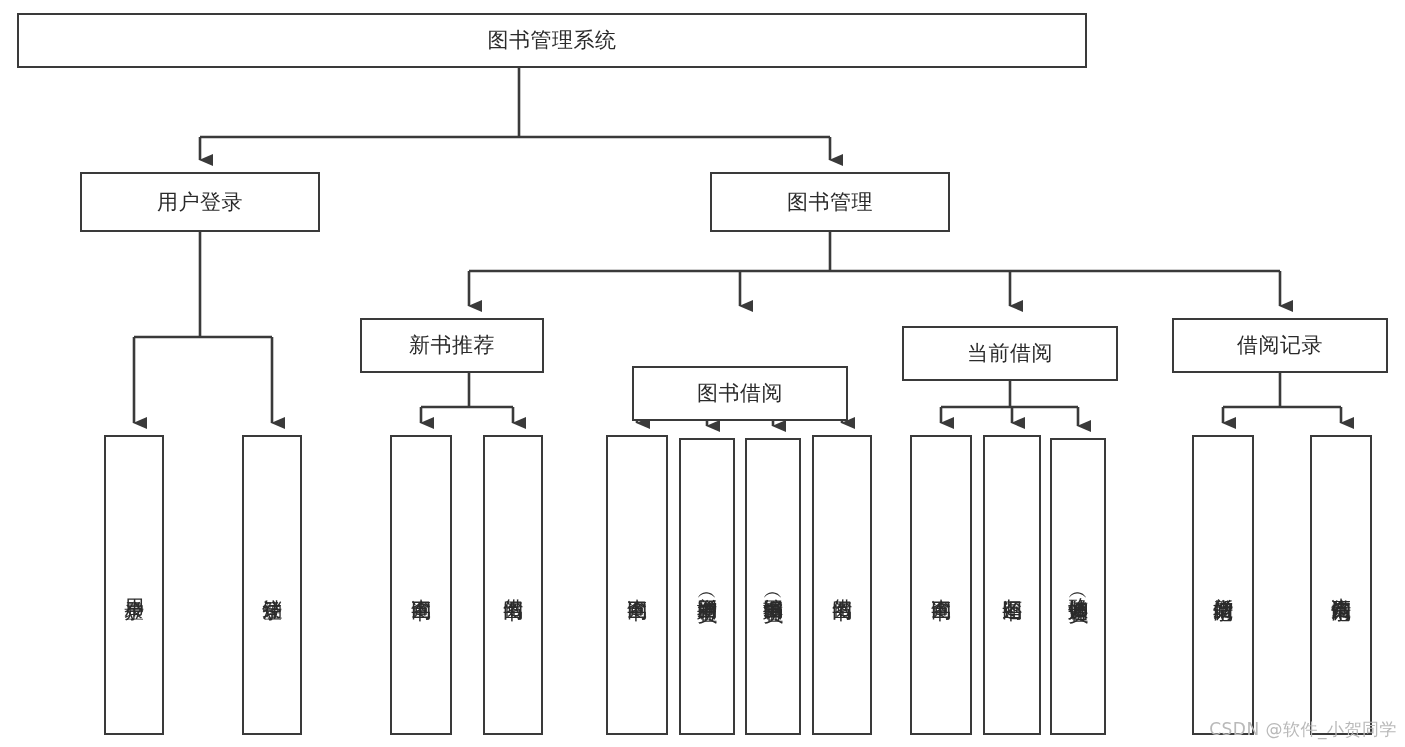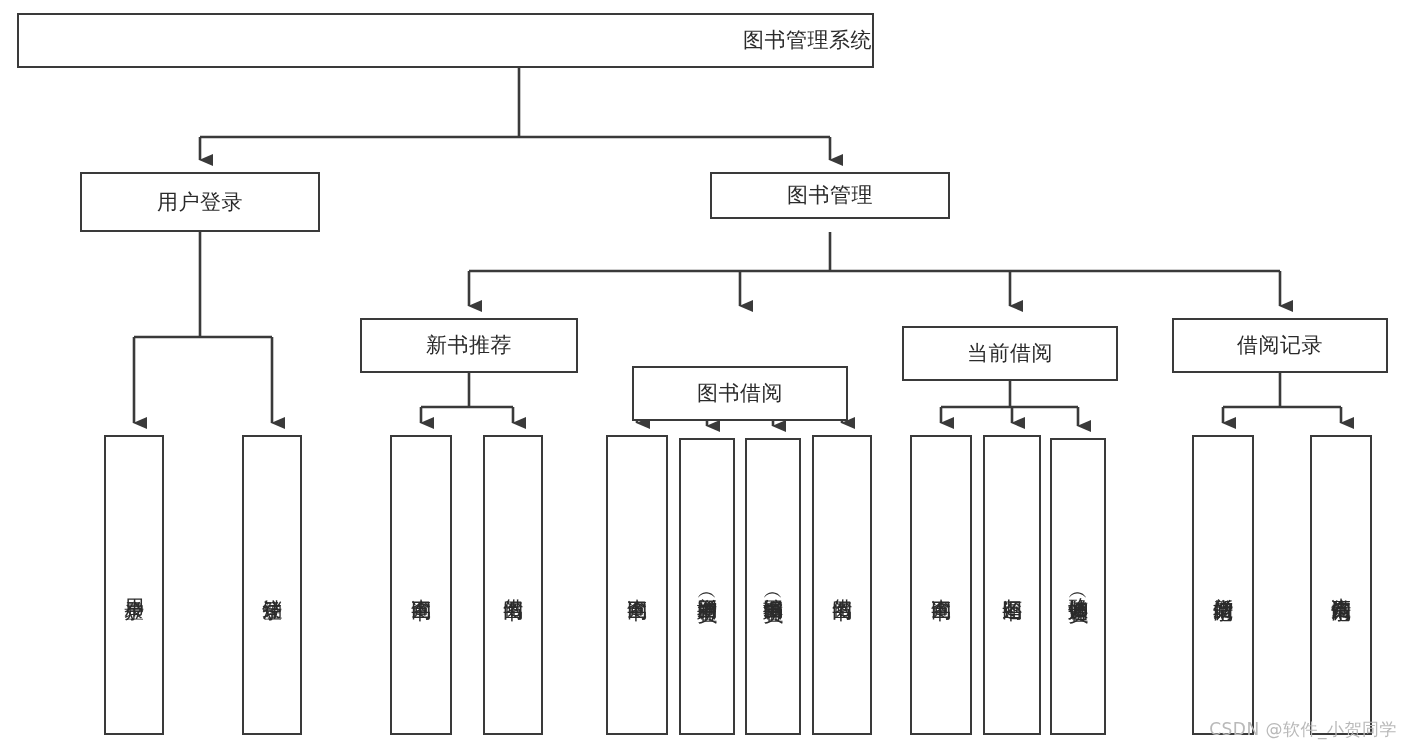--- a/index.html
+++ b/index.html
@@ -118,32 +118,32 @@
       <path d="M 1012 407 L 1012 423" marker-end="url(#arrow)"></path>
       <path d="M 1078 407 L 1078 426" marker-end="url(#arrow)"></path>
 
       <path d="M 1280 373 L 1280 407"></path>
       <path d="M 1223 407 L 1341 407"></path>
       <path d="M 1223 407 L 1223 423" marker-end="url(#arrow)"></path>
       <path d="M 1341 407 L 1341 423" marker-end="url(#arrow)"></path>
     </g>
   </svg>
 
-  <div class="node h" style="left:17px; top:13px; width:857px; height:55px;justify-content:flex-end;">
+  <div class="node h" style="left:17px; top:13px; width:1070px; height:55px;">
     <span class="label">图书管理系统</span>
   </div>
 
   <div class="node h" style="left:80px; top:172px; width:240px; height:60px;">
     <span class="label">用户登录</span>
   </div>
-  <div class="node h" style="left:710px; top:172px; width:240px; height:47px;">
+  <div class="node h" style="left:710px; top:172px; width:240px; height:60px;">
     <span class="label">图书管理</span>
   </div>
 
-  <div class="node h" style="left:360px; top:318px; width:218px; height:55px;">
+  <div class="node h" style="left:360px; top:318px; width:184px; height:55px;">
     <span class="label">新书推荐</span>
   </div>
   <div class="node h" style="left:632px; top:318px; width:216px; height:55px;margin-top:48px;">
     <span class="label">图书借阅</span>
   </div>
   <div class="node h" style="left:902px; top:318px; width:216px; height:55px;margin-top:8px;">
     <span class="label">当前借阅</span>
   </div>
   <div class="node h" style="left:1172px; top:318px; width:216px; height:55px;">
     <span class="label">借阅记录</span>

